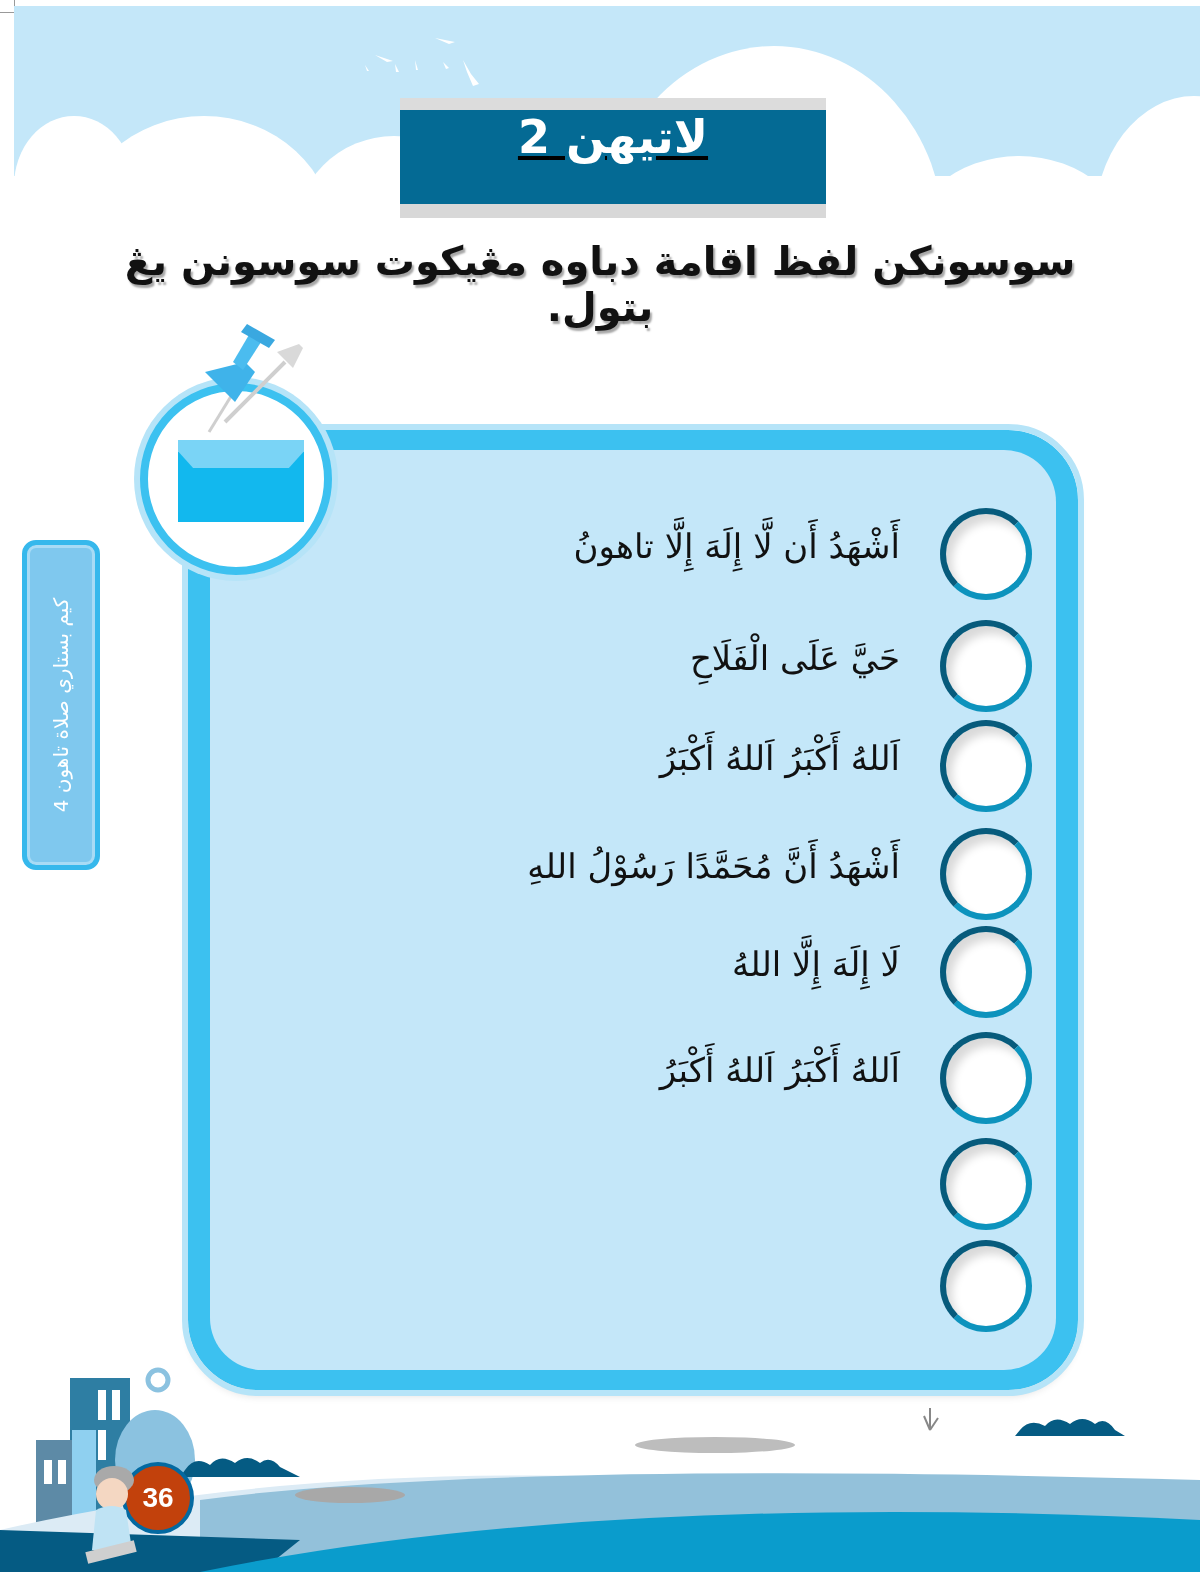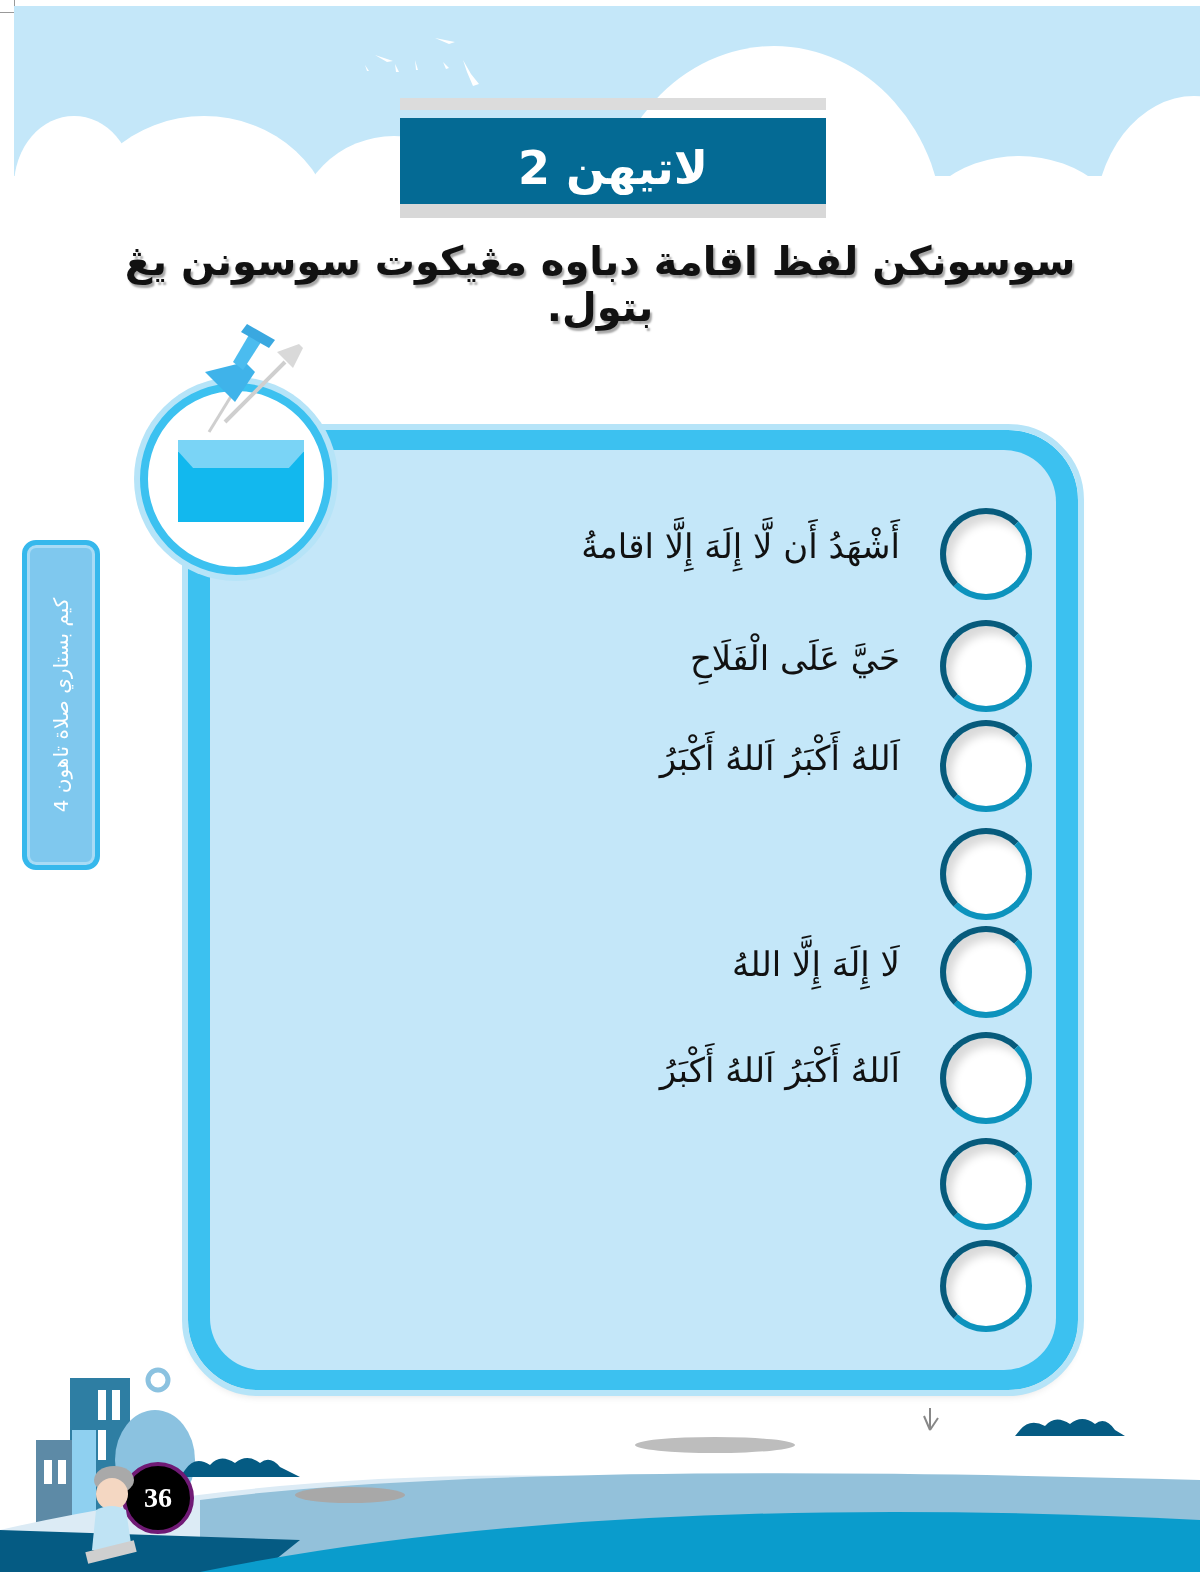--- a/index.html
+++ b/index.html
@@ -4,22 +4,22 @@
 <style>
   html, body { margin:0; padding:0; }
   body { width:1200px; height:1572px; position:relative; overflow:hidden; background:#ffffff;
          font-family:"DejaVu Sans", sans-serif; }
   .sky { position:absolute; left:14px; top:6px; width:1186px; height:210px; background:#c4e7f9; }
   .cloud { position:absolute; background:#ffffff; border-radius:50%; }
   .birds { position:absolute; left:355px; top:30px; width:160px; height:60px; }
   .banner { position:absolute; left:400px; top:98px; width:426px; height:120px; }
   .banner .tear-top { position:absolute; left:0; top:0; width:100%; height:12px; background:#dcdcdc; }
   .banner .tear-bot { position:absolute; left:0; bottom:0; width:100%; height:14px; background:#d8d8d8; }
-  .banner .blue { position:absolute; left:0; top:20px; width:100%; height:100px; background:#046a94;
-                  display:flex; align-items:center; justify-content:center; }
+  .banner .blue { position:absolute; left:0; top:12px; width:100%; height:100px; background:#046a94;
+                  display:flex; justify-content:center;text-decoration:underline; }
   .banner-title { color:#ffffff; font-family:"DejaVu Sans", sans-serif; font-weight:bold; font-size:46px; direction:rtl; }
   .instruction { position:absolute; left:100px; top:238px; width:1000px; text-align:center; direction:rtl;
                  font-family:"DejaVu Sans", sans-serif; font-weight:bold; font-size:40px; color:#111111;
                  text-shadow:2px 3px 2px rgba(0,0,0,0.35); }
   .side-tab { position:absolute; left:22px; top:540px; width:78px; height:330px; border-radius:14px;
               background:#7fc8ee; border:5px solid #36b8ec; box-sizing:border-box;
               box-shadow: inset 0 0 0 3px #a8dbf5; }
   .side-tab-label { position:absolute; left:50%; top:50%; transform:translate(-50%,-50%) rotate(-90deg);
                     white-space:nowrap; color:#ffffff; font-size:20px; direction:rtl; }
   .panel-outer { position:absolute; left:188px; top:430px; width:890px; height:960px; border-radius:70px;
@@ -35,22 +35,22 @@
   .pin { position:absolute; left:195px; top:322px; width:120px; height:120px; }
   .rows { position:absolute; left:400px; top:508px; width:640px; }
   .row { position:absolute; right:0; height:100px; width:640px; }
   .row-text { position:absolute; right:140px; top:18px; direction:rtl; text-align:right;
               font-family:"DejaVu Serif", serif; font-size:34px; color:#111111; white-space:nowrap; }
   .row-circle { position:absolute; right:8px; top:0; width:92px; height:92px; border-radius:50%;
                 background:#ffffff; border:6px solid #0d93bd; box-sizing:border-box;
                 box-shadow: inset 6px 8px 8px rgba(0,0,0,0.15); border-top-color:#075b7c; border-left-color:#075b7c; }
   .ground { position:absolute; left:0; top:1350px; width:1200px; height:222px; }
   .page-num { position:absolute; left:122px; top:1462px; width:64px; height:64px; border-radius:50%;
-              background:#000000; border:4px solid #701a75; display:flex; align-items:center; justify-content:center;
-              color:#ffffff; font-family:Liberation Serif, serif; font-weight:bold; font-size:28px; }
+              background:#c2410c; border:4px solid #0369a1; display:flex; align-items:center; justify-content:center;
+              color:#ffffff; font-family:Liberation Sans, sans-serif; font-weight:bold; font-size:28px; }
   .corner-mark { position:absolute; left:0; top:0; width:14px; height:12px; border-right:1px solid #999; border-bottom:1px solid #999; }
 </style>
 </head>
 <body>
 
 <div class="corner-mark"></div>
 
 <div class="sky">
   <div class="cloud" style="left:0;top:110px;width:120px;height:140px;"></div>
   <div class="cloud" style="left:60px;top:110px;width:260px;height:240px;"></div>
@@ -99,32 +99,33 @@
   <line x1="30" y1="100" x2="90" y2="40" stroke="#cfcfcf" stroke-width="4"></line>
   <path d="M82 30 l22 -8 4 4 -10 20 z" fill="#d9d9d9"></path>
   <line x1="14" y1="110" x2="46" y2="58" stroke="#cfcfcf" stroke-width="3"></line>
   <path d="M10 50 l40 -10 10 10 -20 30 z" fill="#3fb3ea"></path>
   <path d="M38 40 l20 -34 12 8 -22 34 z" fill="#4bbcef"></path>
   <path d="M52 2 l28 16 -6 8 -28 -16 z" fill="#3aa8e0"></path>
 </svg>
 
 <div class="rows">
   <div class="row" style="top:0px;">
-    <div class="row-text">أَشْهَدُ أَن لَّا إِلَهَ إِلَّا اقامةُ</div>
+    <div class="row-text">أَشْهَدُ أَن لَّا إِلَهَ إِلَّا تاهونُ</div>
     <div class="row-circle"></div>
   </div>
   <div class="row" style="top:112px;">
     <div class="row-text">حَيَّ عَلَى الْفَلَاحِ</div>
     <div class="row-circle"></div>
   </div>
   <div class="row" style="top:212px;">
     <div class="row-text">اَللهُ أَكْبَرُ اَللهُ أَكْبَرُ</div>
     <div class="row-circle"></div>
   </div>
   <div class="row" style="top:320px;">
+    <div class="row-text">أَشْهَدُ أَنَّ مُحَمَّدًا رَسُوْلُ اللهِ</div>
     <div class="row-circle"></div>
   </div>
   <div class="row" style="top:418px;">
     <div class="row-text">لَا إِلَهَ إِلَّا اللهُ</div>
     <div class="row-circle"></div>
   </div>
   <div class="row" style="top:524px;">
     <div class="row-text">اَللهُ أَكْبَرُ اَللهُ أَكْبَرُ</div>
     <div class="row-circle"></div>
   </div>

